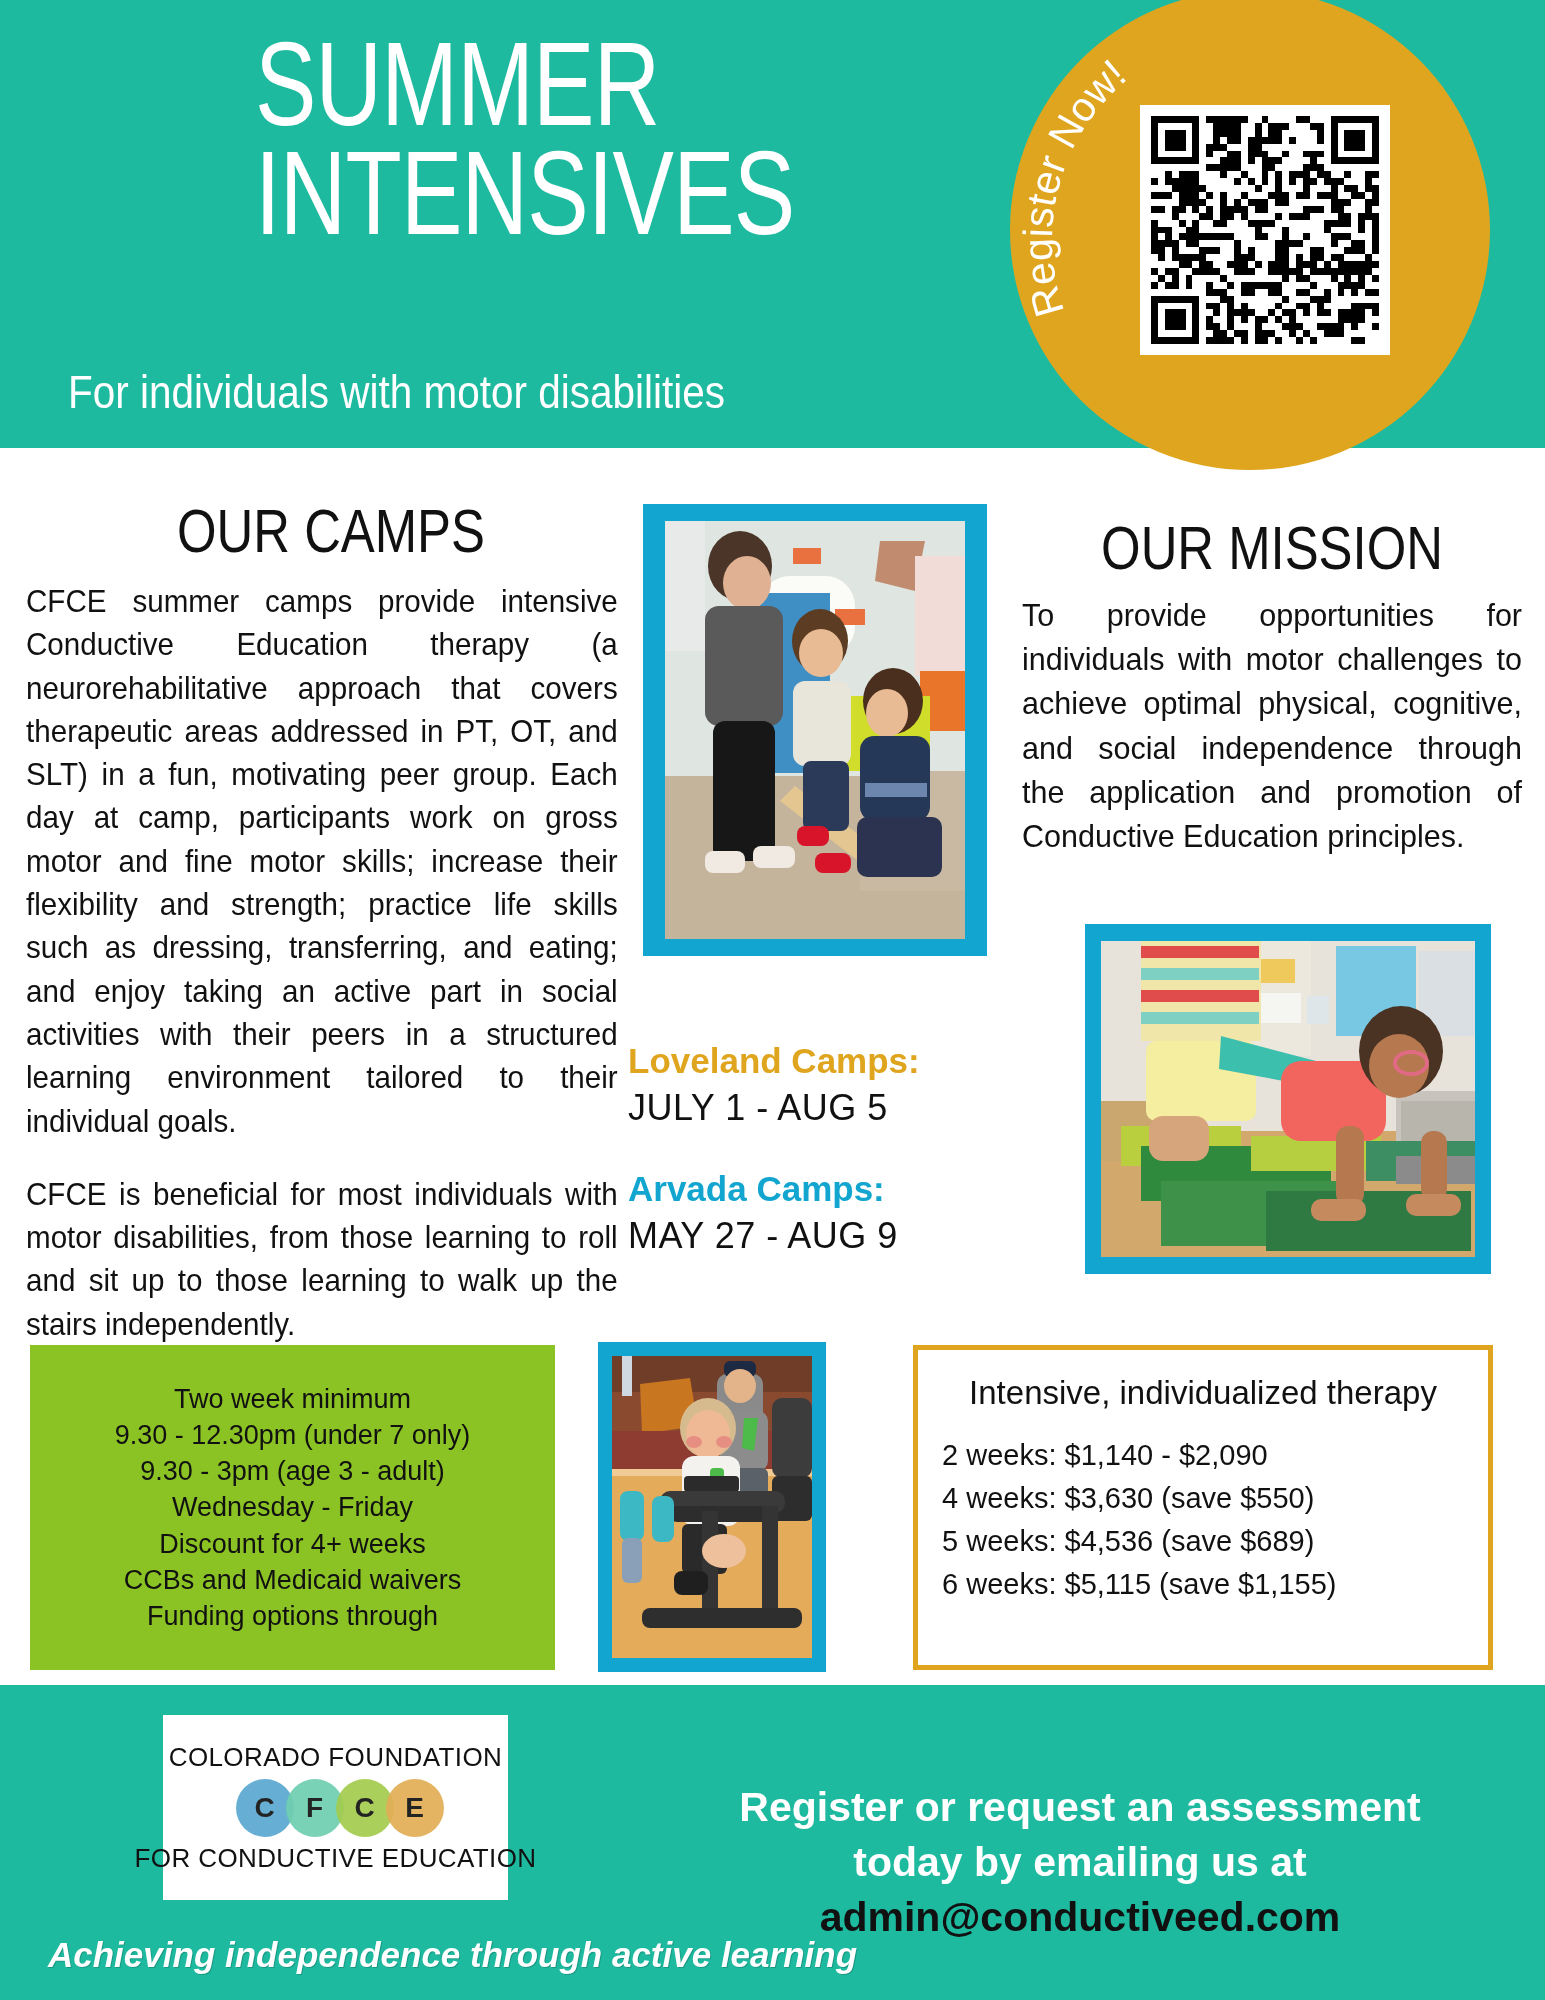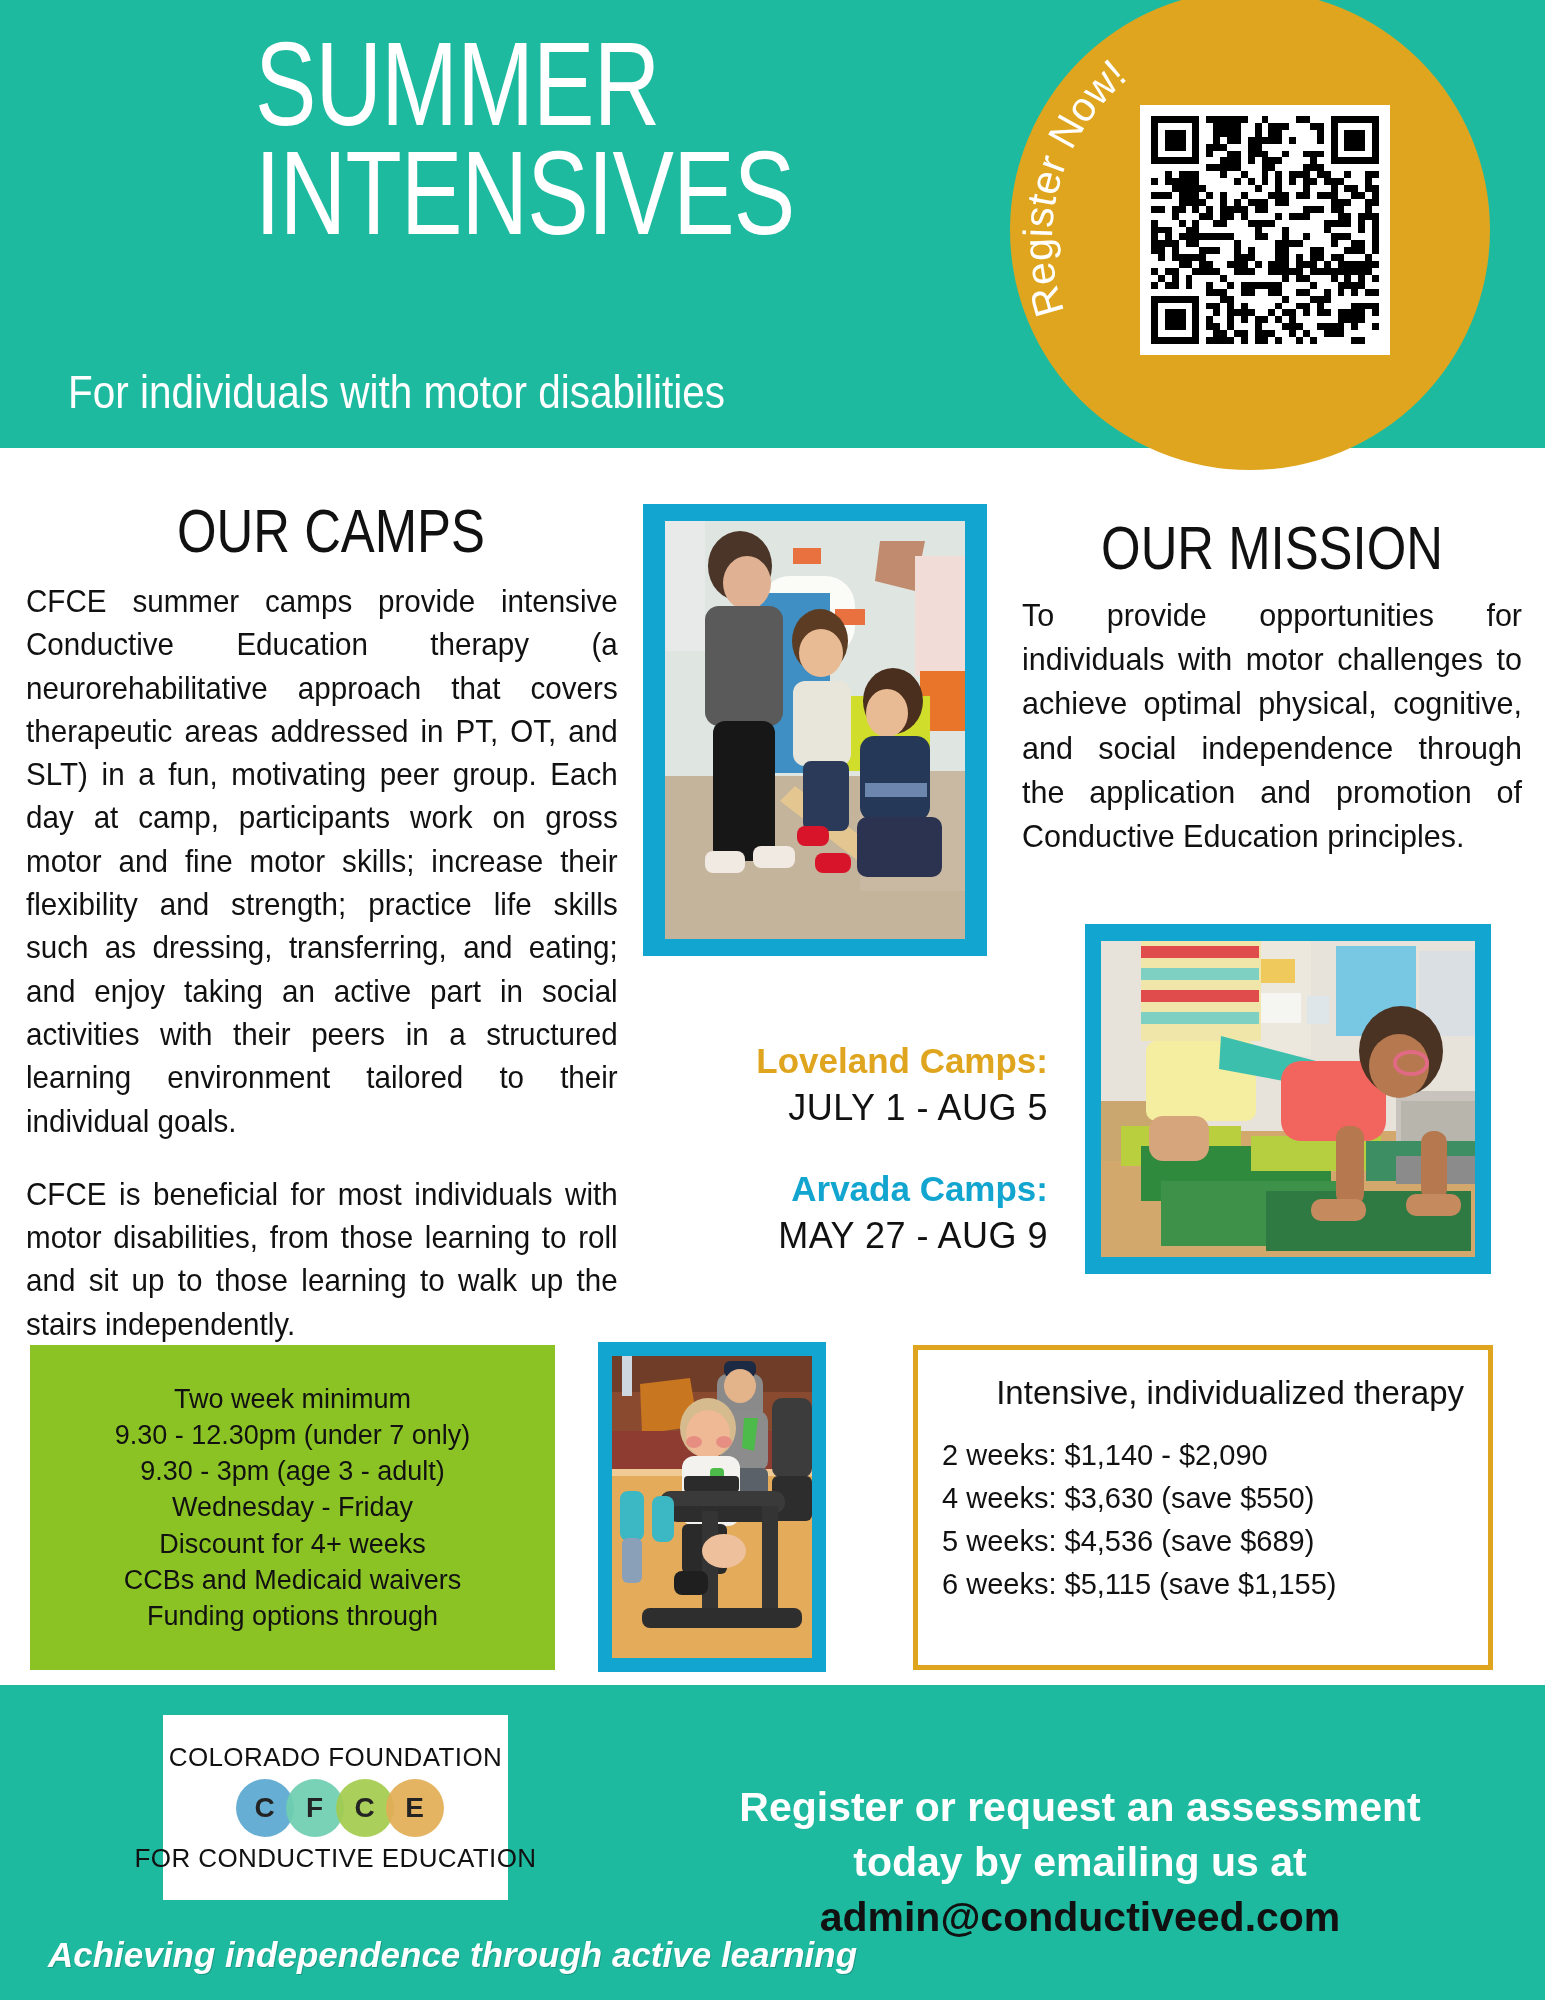--- a/index.html
+++ b/index.html
@@ -85,21 +85,21 @@
   .photo{position:absolute;background:#12a5cf;box-sizing:border-box;}
   .photo .inner{width:100%;height:100%;overflow:hidden;position:relative;}
   .ph1{left:643px;top:504px;width:344px;height:452px;padding:17px 22px;}
   .ph2{left:1085px;top:924px;width:406px;height:350px;padding:17px 16px;}
   .ph3{left:598px;top:1342px;width:228px;height:330px;padding:14px 14px;}
 
   
   .scene{position:absolute;inset:0;}
 
   
-  .dates{position:absolute;left:628px;top:1040px;width:420px;text-align:right;}
+  .dates{position:absolute;left:628px;top:1040px;width:420px;text-align:left;}
   .date-h{
     font-size:35px;font-weight:bold;line-height:1.2;
     font-family:"Liberation Sans",sans-serif;
   }
   .date-h.loveland{color:#e0a51e;}
   .date-h.arvada{color:#12a5cf;}
   .date-v{
     font-size:36px;color:#111;line-height:1.45;letter-spacing:0.5px;
     font-family:"Liberation Sans",sans-serif;font-weight:400;
   }
@@ -117,21 +117,21 @@
   }
 
   
   .pricebox{
     position:absolute;left:913px;top:1345px;width:580px;height:325px;
     border:5px solid #e0a51e;background:#ffffff;box-sizing:border-box;
     padding:22px 24px 10px 24px;
   }
   .price-title{
     font-family:"Liberation Sans",sans-serif;
-    font-size:33px;color:#111;text-align:right;line-height:1.28;font-weight:400;
+    font-size:33px;color:#111;text-align:center;line-height:1.28;font-weight:400;
   }
   .price-list{margin-top:20px;}
   .price-list div{
     font-family:"Liberation Sans Narrow","Liberation Sans",sans-serif;
     font-size:29px;color:#111;line-height:1.48;
   }
 
   
   .footer{
     position:absolute;left:0;top:1685px;width:1545px;height:315px;

